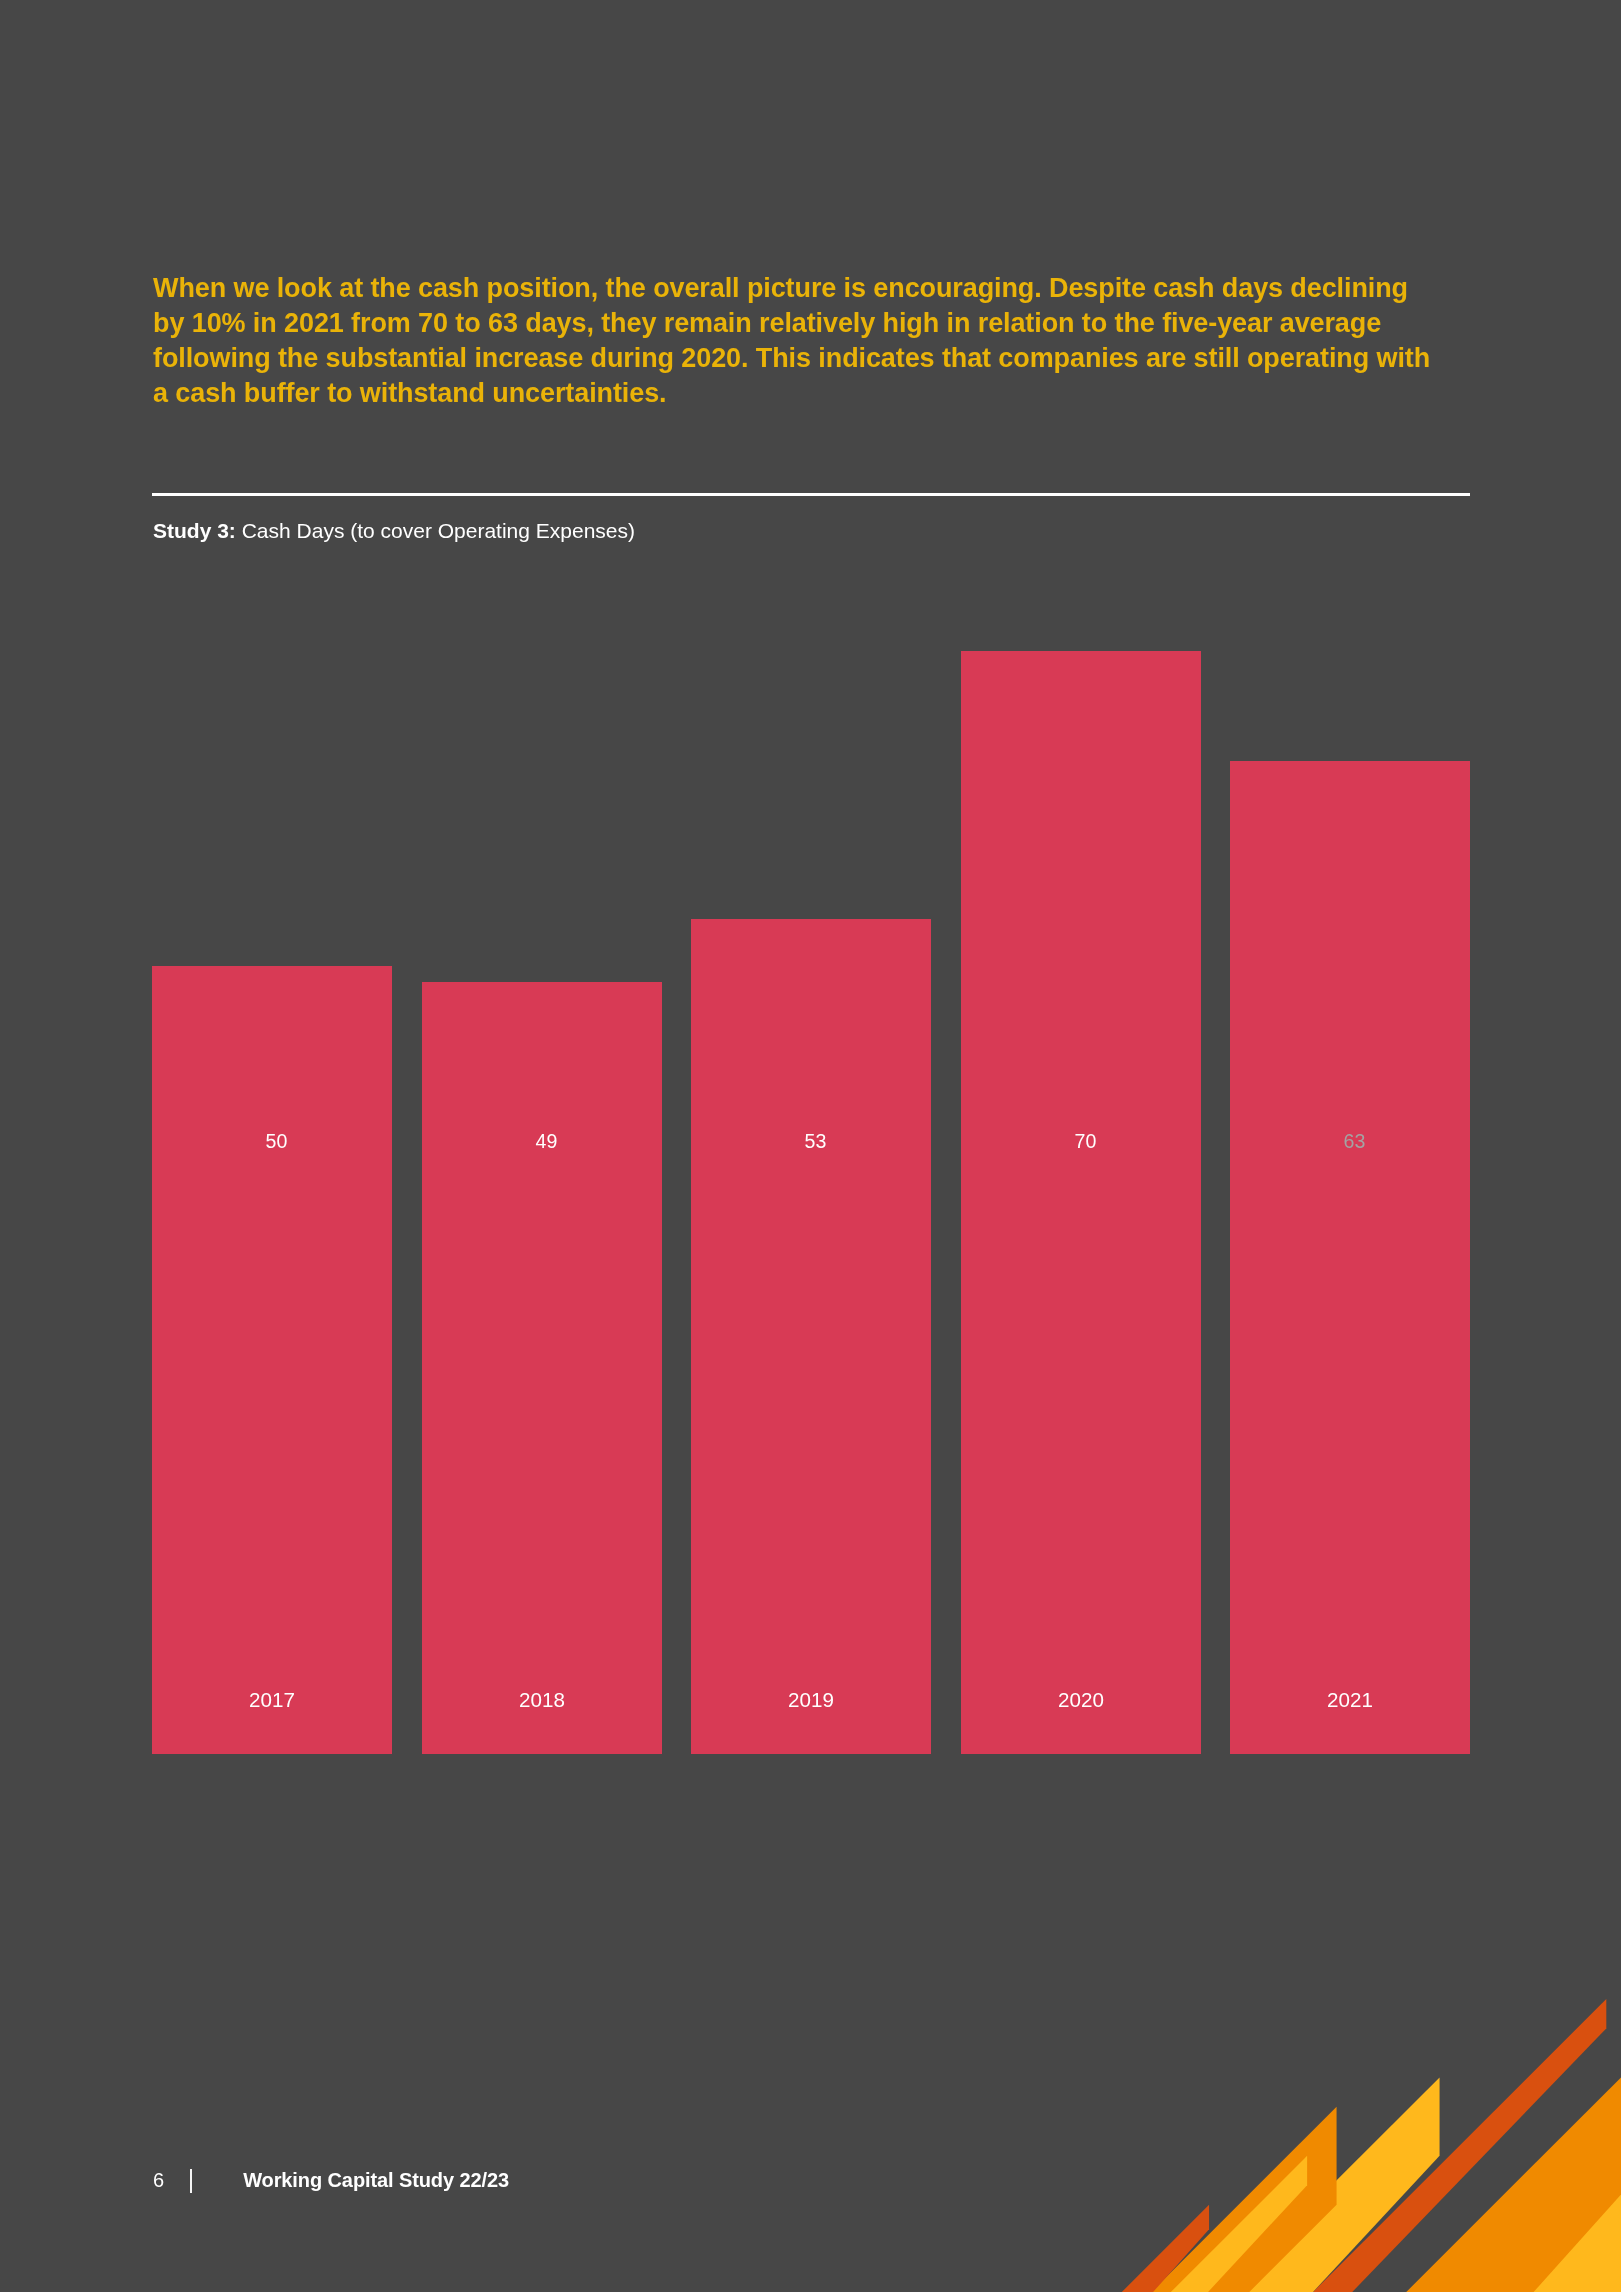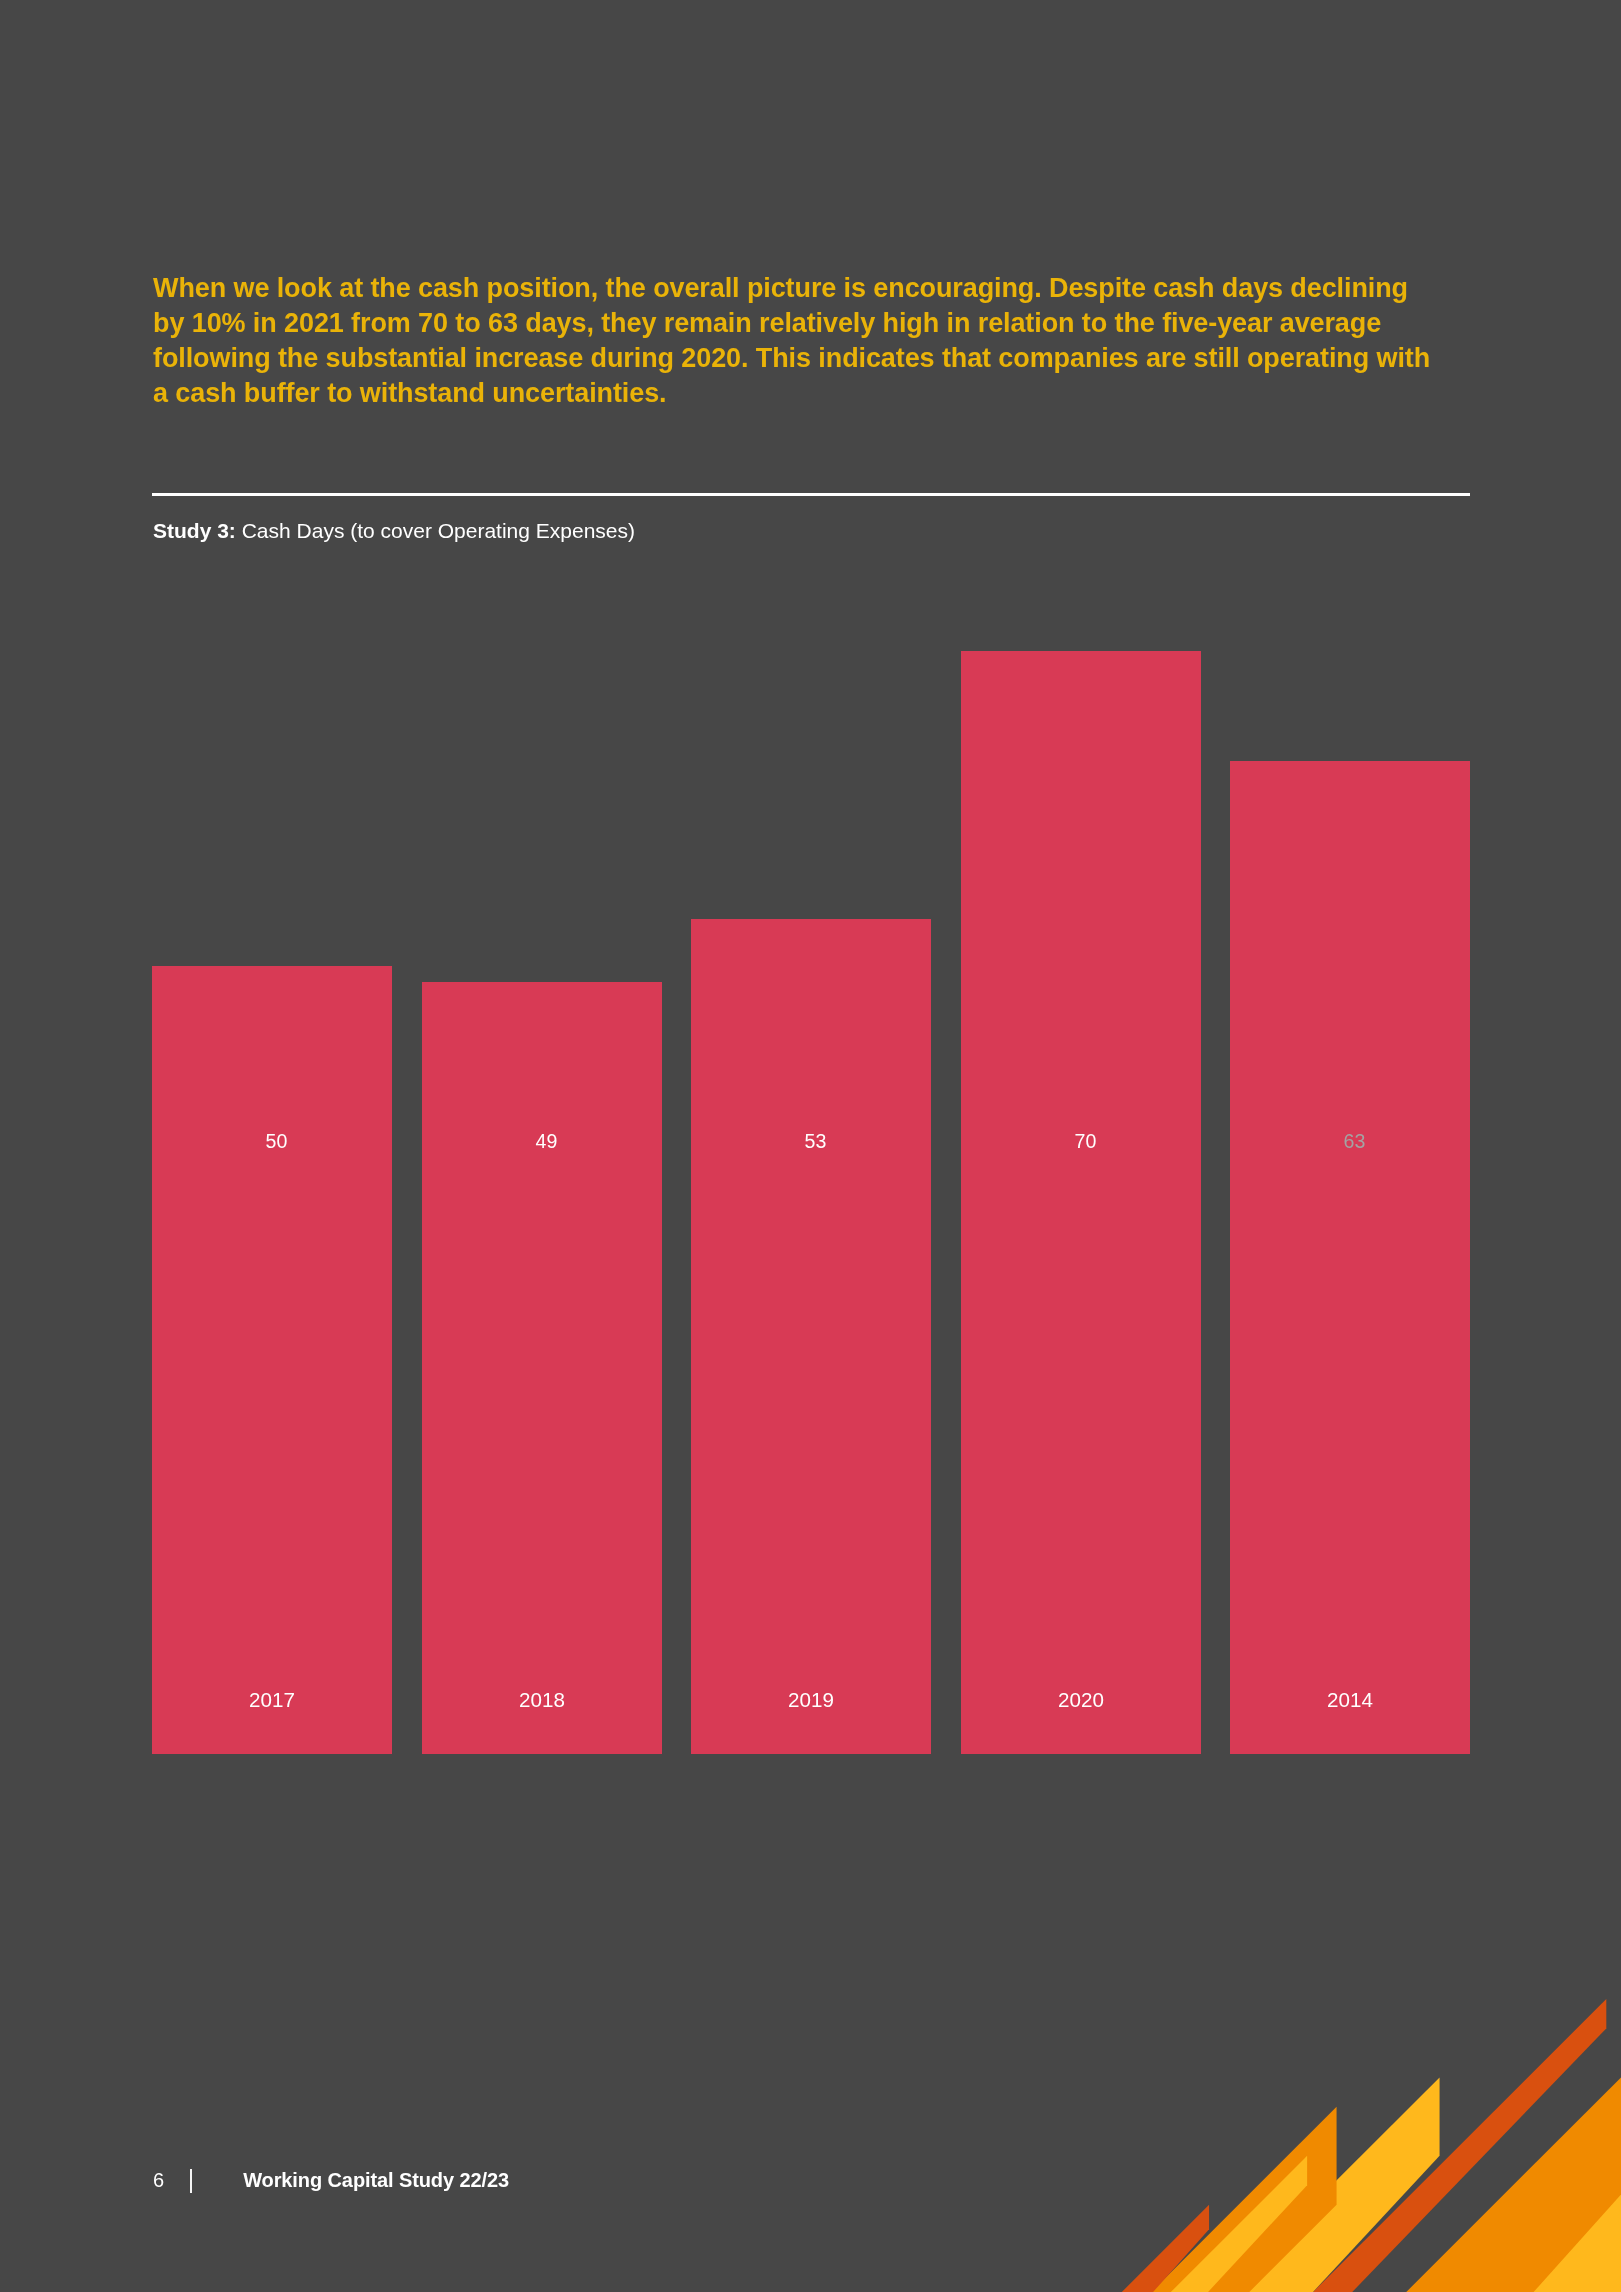--- a/index.html
+++ b/index.html
@@ -180,21 +180,21 @@
           <div class="bar-label" style="color: rgb(255, 255, 255);">2019</div>
         </div>
         <div class="bar-slot" style="left: 809px; width: 240px;">
           <div class="bar" style="height: 1103px; background: rgb(216, 58, 85);"></div>
           <div class="bar-value" style="color: rgb(255, 255, 255);">70</div>
           <div class="bar-label" style="color: rgb(255, 255, 255);">2020</div>
         </div>
         <div class="bar-slot" style="left: 1078px; width: 240px;">
           <div class="bar" style="height: 993px; background: rgb(216, 58, 85);"></div>
           <div class="bar-value" style="color: #a3a3a3;">63</div>
-          <div class="bar-label" style="color: rgb(255, 255, 255);">2014</div>
+          <div class="bar-label" style="color: rgb(255, 255, 255);">2021</div>
         </div>
       </div>
   </div>
 
   <div class="footer">
     <span class="footer-page">6</span>
     <span class="footer-sep"></span>
     <span class="footer-title">Working Capital Study 22/23</span>
   </div>
 

